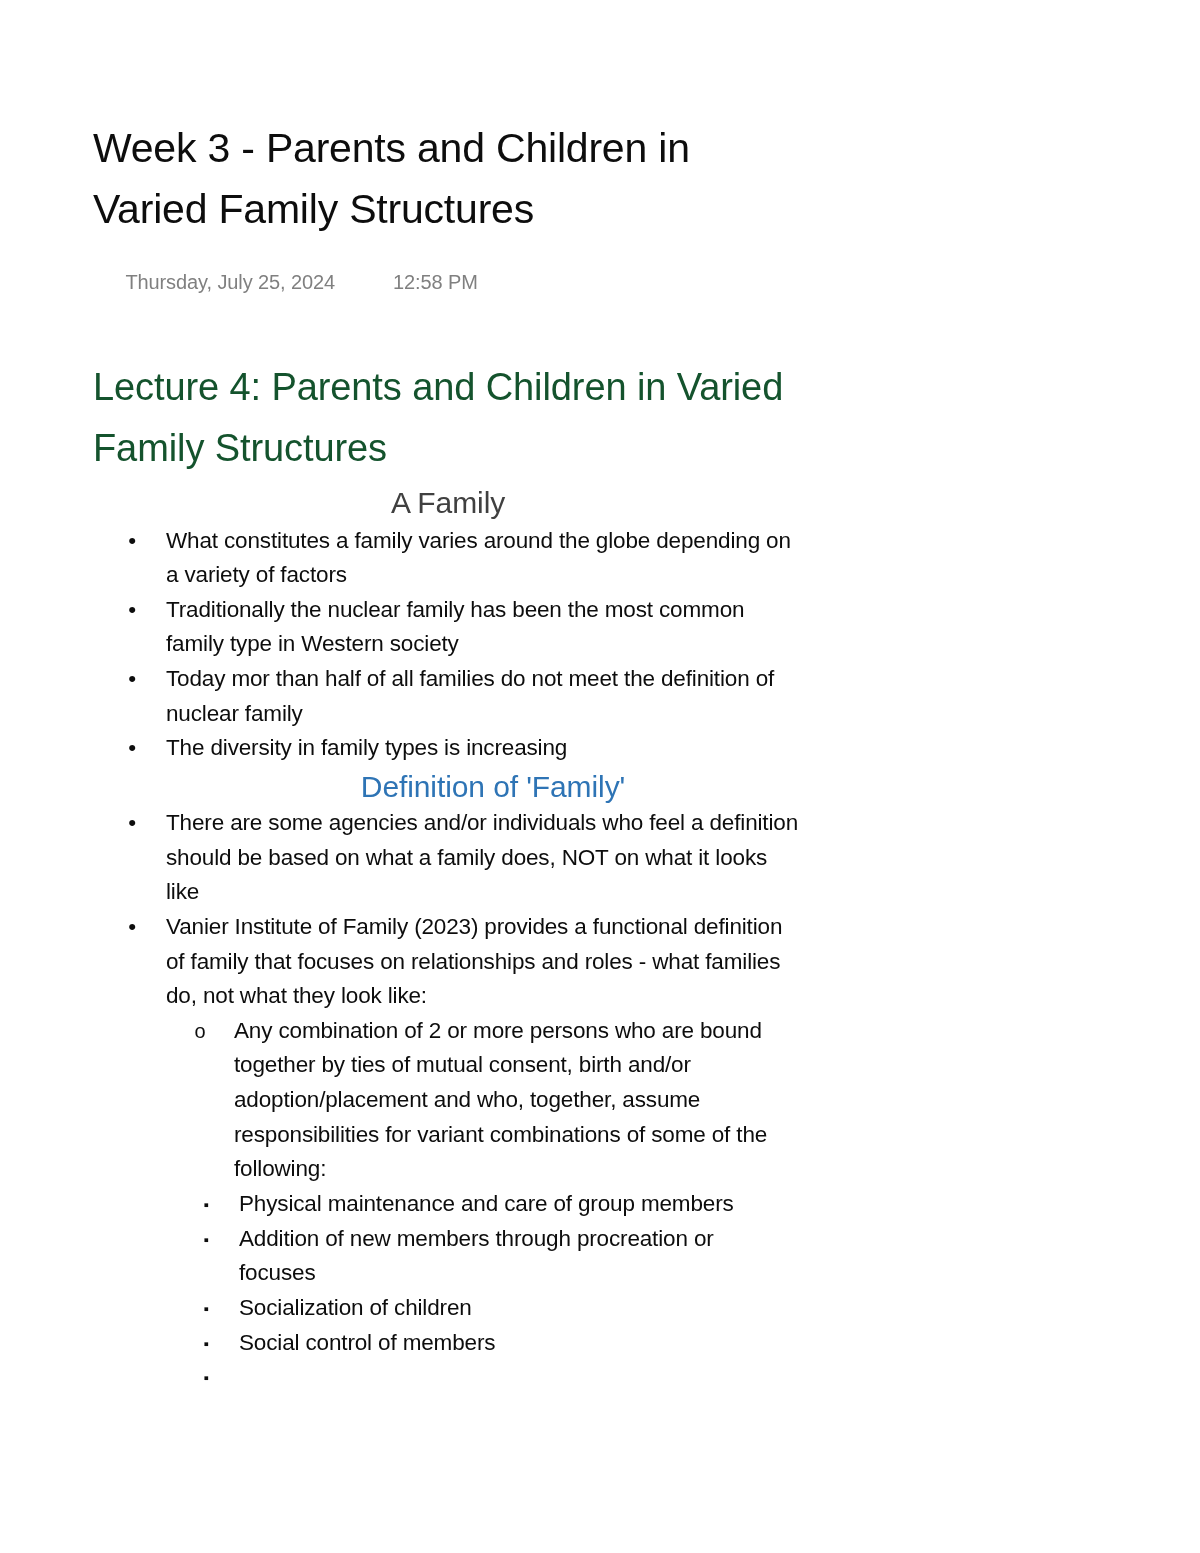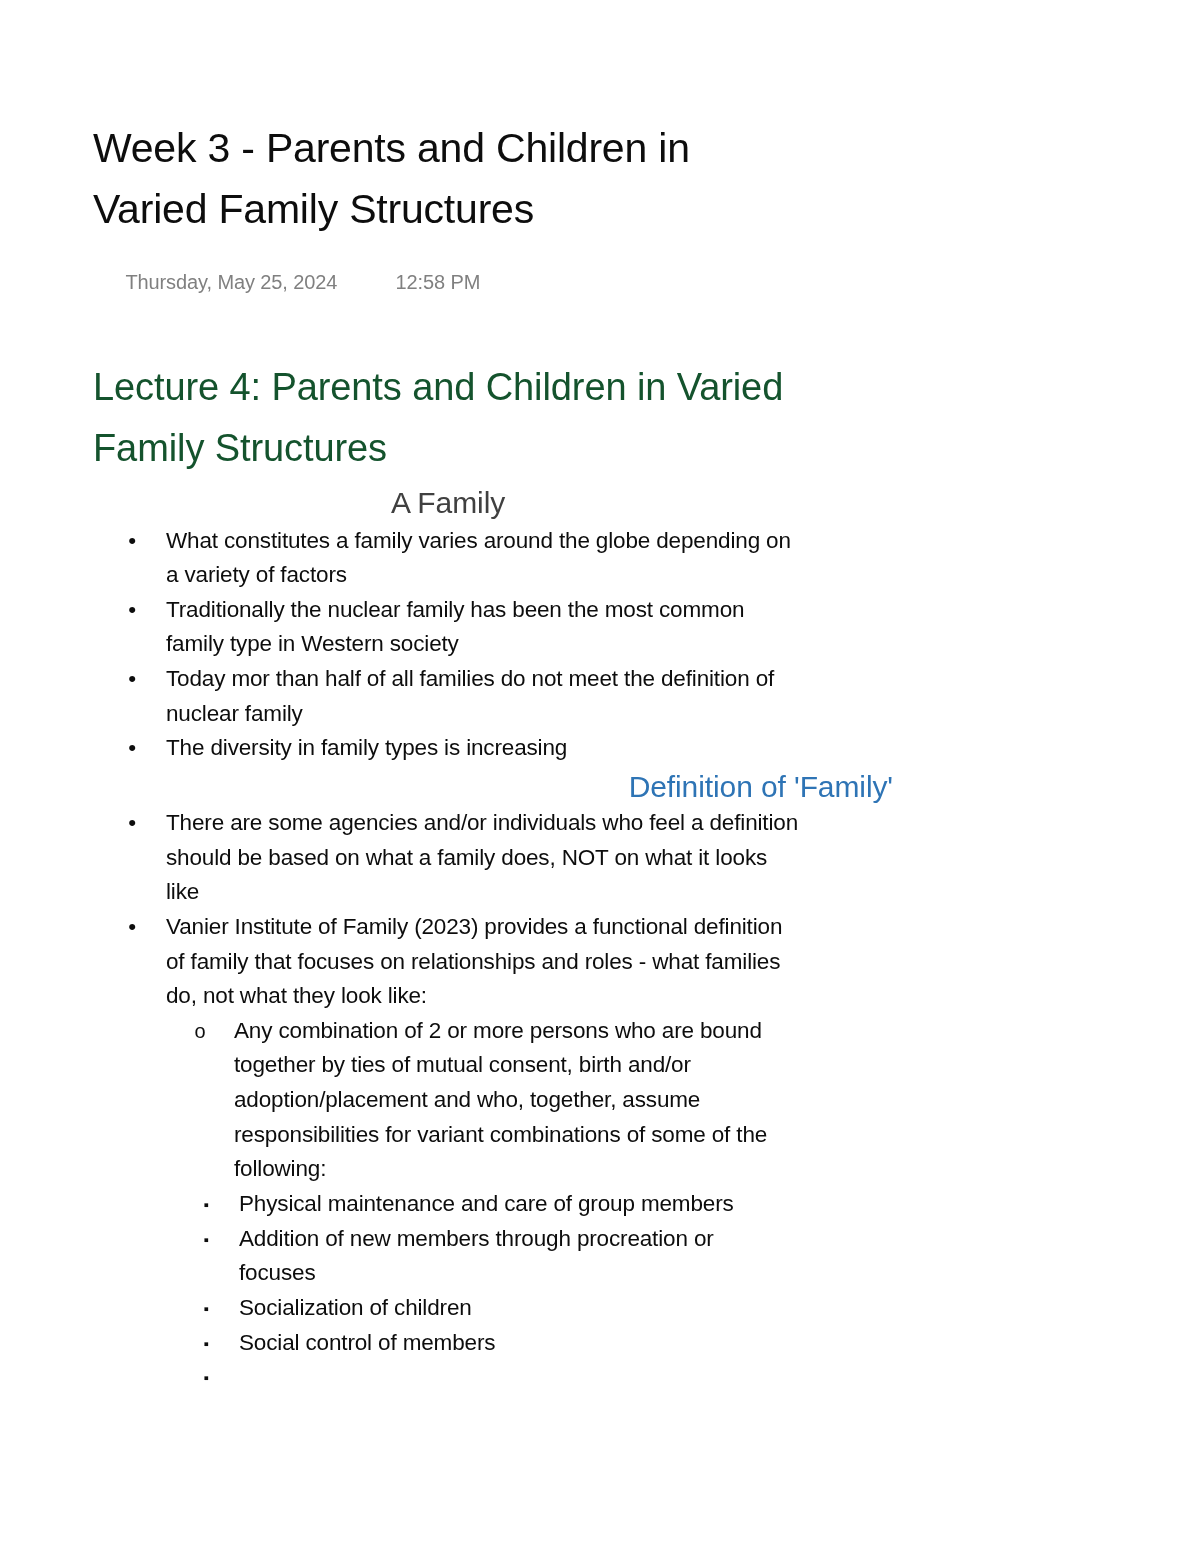--- a/index.html
+++ b/index.html
@@ -74,21 +74,21 @@
     font-family: "Liberation Sans", sans-serif;
     font-size: 30px;
     font-weight: 400;
     color: #404040;
     margin: 6px 0 4px 0;
     max-width: 710px;
     letter-spacing: -0.1px;
   }
 
   .h-left {
-    text-align: right;
+    text-align: center;
     font-family: "Liberation Sans", sans-serif;
     font-size: 30px;
     font-weight: 400;
     color: #2E74B5;
     margin: 4px 0 2px 0;
     letter-spacing: -0.1px;
   }
 
   
   ul.lvl1, ul.lvl2, ul.lvl3 {
@@ -171,21 +171,21 @@
 </style>
 </head>
 <body>
 
 <div id="page">
   <div class="content">
 
     <h1 class="page-title">Week 3 - Parents and Children in Varied Family Structures</h1>
 
     <div class="date-row">
-      <span>Thursday, May 25, 2024</span><span class="dt-time">12:58 PM</span>
+      <span>Thursday, July 25, 2024</span><span class="dt-time">12:58 PM</span>
     </div>
 
     <h2 class="lecture-heading">Lecture 4: Parents and Children in Varied Family Structures</h2>
 
     <h3 class="h-center">A Family</h3>
 
     <ul class="lvl1">
       <li class="bullet">
         <span class="marker">•</span>
         <span class="txt">What constitutes a family varies around the globe depending on a variety of factors</span>

